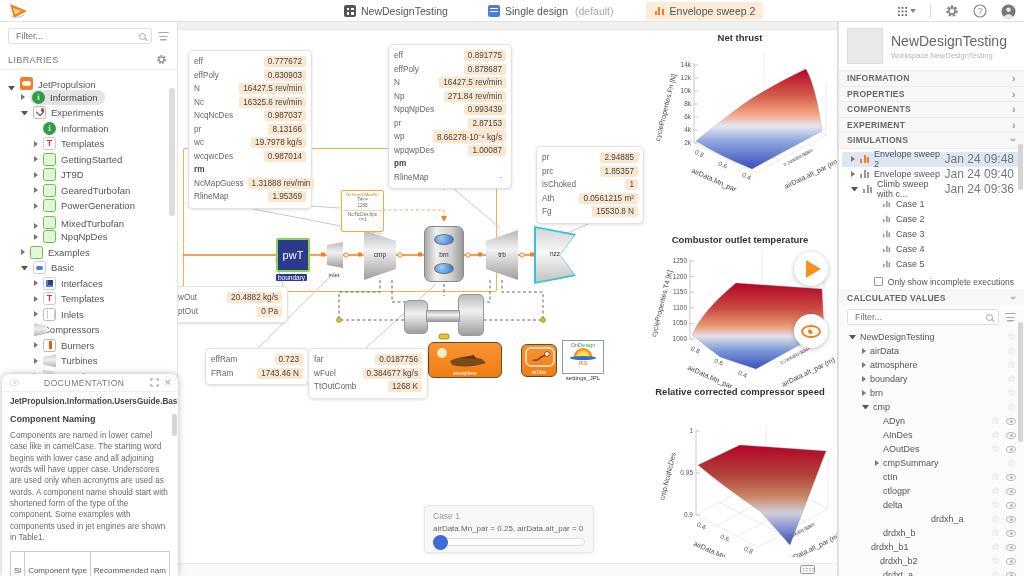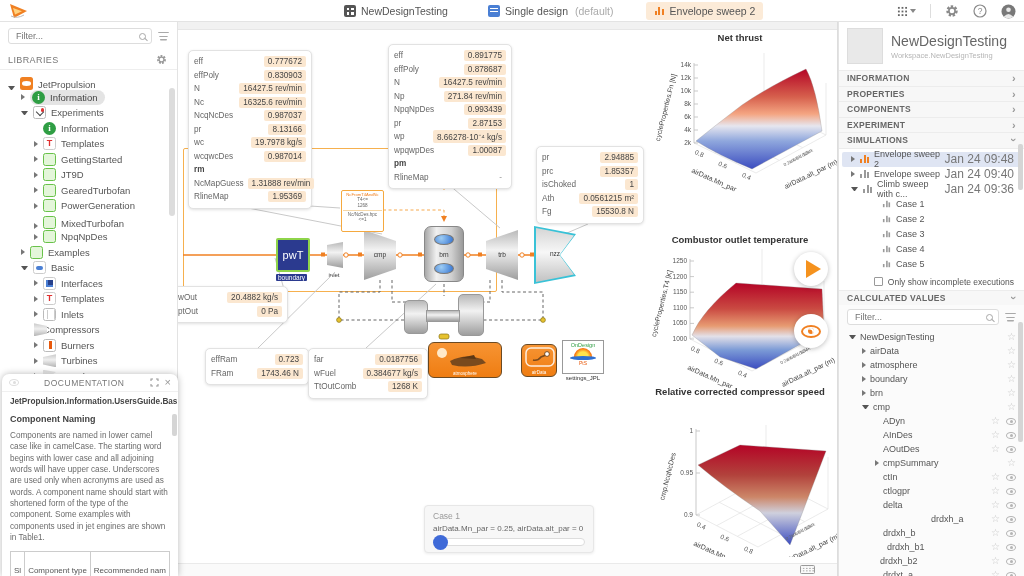--- a/index.html
+++ b/index.html
@@ -1027,21 +1027,21 @@
         </span>
       </div>
       <div class="vrow" style="padding-left: 36px;">
         <span class="tri-none"></span>
         <span class="vname">drdxh_b</span>
         <span class="tail">
           <span class="star">☆</span>
           <span class="eyeico"></span>
         </span>
       </div>
-      <div class="vrow" style="padding-left: 40px;">
+      <div class="vrow" style="padding-left: 24px;">
         <span class="tri-none"></span>
         <span class="vname">drdxh_b1</span>
         <span class="tail">
           <span class="star">☆</span>
           <span class="eyeico"></span>
         </span>
       </div>
       <div class="vrow" style="padding-left: 20px; gap: 17px;">
         <span class="tri-none"></span>
         <span class="vname">drdxh_b2</span>

